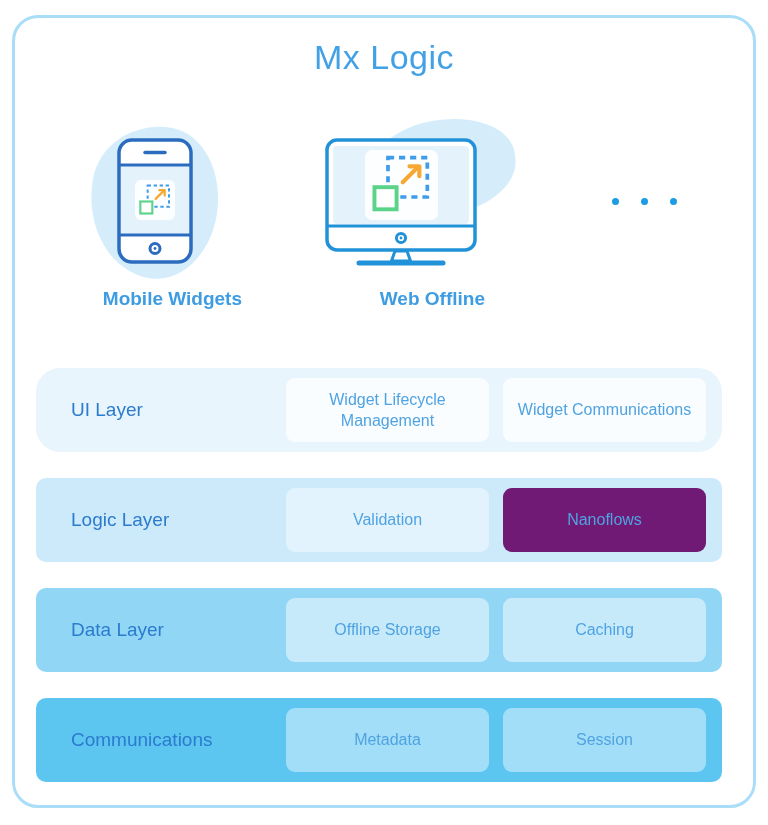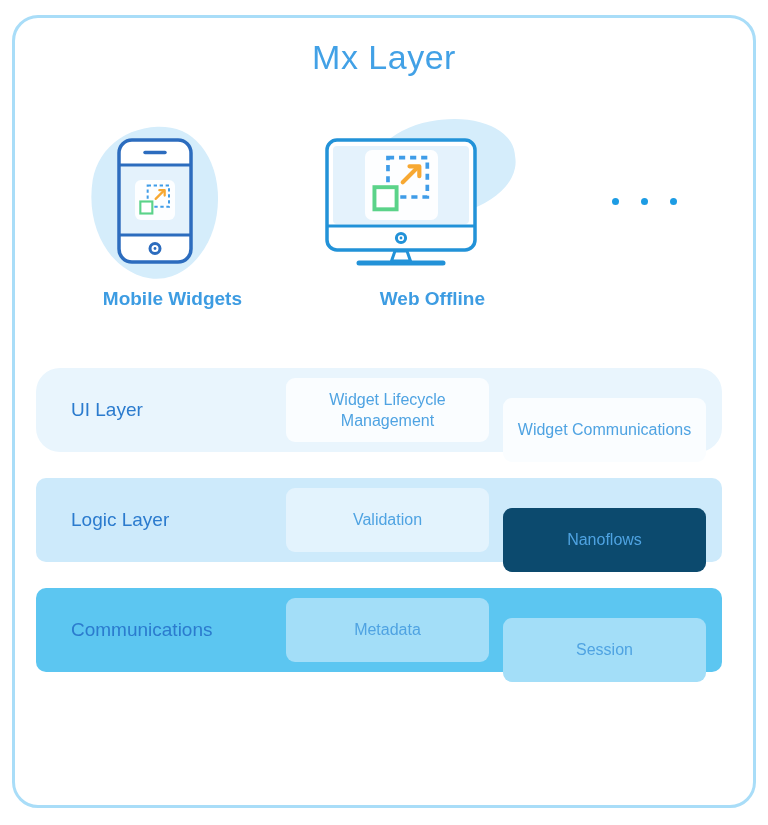--- a/index.html
+++ b/index.html
@@ -66,41 +66,41 @@
     position:absolute;left:35px;top:0;height:84px;display:flex;align-items:center;
     font-size:19px;color:var(--layer-label-text);
   }
   .layer-box{
     position:absolute;top:10px;width:203px;height:64px;border-radius:9px;
     display:flex;align-items:center;justify-content:center;text-align:center;
     box-sizing:border-box;padding:0 12px;
     font-size:16px;line-height:1.32;color:var(--layer-item-text);
   }
   .layer-box.first{left:250px;}
-  .layer-box.second{left:467px;margin-top:20px;}
+  .layer-box.second{left:467px;}
 </style>
 </head>
 <body>
 
 <svg width="0" height="0" style="position:absolute" aria-hidden="true">
   <defs>
     <symbol id="widget-glyph" viewBox="0 0 48 46">
       <rect x="13" y="2" width="32" height="32" fill="none" class="dash-stroke" stroke-width="3" stroke-dasharray="5 4"></rect>
       <path d="M25 22 L37 10" fill="none" class="arrow-stroke" stroke-width="3.4" stroke-linecap="round"></path>
       <path d="M30.5 9 H38.5 V17" fill="none" class="arrow-stroke" stroke-width="3.4" stroke-linecap="round" stroke-linejoin="round"></path>
       <rect x="2" y="26" width="18" height="18" fill="#ffffff" class="green-stroke" stroke-width="3.2"></rect>
     </symbol>
   </defs>
 </svg>
 
 <div class="canvas">
 
   <div class="card"></div>
 
-  <div class="title">Mx Layer</div>
+  <div class="title">Mx Logic</div>
 
   <div class="blob phone-blob"></div>
   <svg class="phone-svg" viewBox="0 0 76 126">
     <rect x="2" y="2" width="72" height="122" rx="13" fill="#ffffff" class="phone-stroke" stroke-width="3.5"></rect>
     <rect x="4" y="27" width="68" height="70" fill="#e4f2fc"></rect>
     <line x1="3" y1="27" x2="73" y2="27" class="phone-stroke" stroke-width="3"></line>
     <line x1="3" y1="97" x2="73" y2="97" class="phone-stroke" stroke-width="3"></line>
     <line x1="28" y1="14.5" x2="48" y2="14.5" class="phone-stroke" stroke-width="3.5" stroke-linecap="round"></line>
     <circle cx="38" cy="110.5" r="5" fill="#ffffff" class="phone-stroke" stroke-width="3"></circle>
     <circle cx="38" cy="110.5" r="1.4" fill="#2c6cbe"></circle>
@@ -139,25 +139,34 @@
     <div class="layer-box second" style="background: rgb(250, 253, 255);">
       <span class="layer-box-text">Widget Communications</span>
     </div>
   </div>
 
   <div class="layer-row" style="background: rgb(205, 234, 251);">
     <div class="layer-label">Logic Layer</div>
     <div class="layer-box first" style="background: rgb(227, 243, 253);">
       <span class="layer-box-text">Validation</span>
     </div>
-    <div class="layer-box second" style="background: #0c4a6e;">
+    <div class="layer-box second" style="background: #701a75;">
       <span class="layer-box-text">Nanoflows</span>
     </div>
   </div>
 
+  <div class="layer-row" style="background: rgb(146, 214, 246);">
+    <div class="layer-label">Data Layer</div>
+    <div class="layer-box first" style="background: rgb(199, 234, 251);">
+      <span class="layer-box-text">Offline Storage</span>
+    </div>
+    <div class="layer-box second" style="background: rgb(199, 234, 251);">
+      <span class="layer-box-text">Caching</span>
+    </div>
+  </div>
 
   <div class="layer-row" style="background: rgb(92, 198, 241);">
     <div class="layer-label">Communications</div>
     <div class="layer-box second" style="background: rgb(163, 222, 248);">
       <span class="layer-box-text">Session</span>
     </div>
     <div class="layer-box first" style="background: rgb(163, 222, 248);">
       <span class="layer-box-text">Metadata</span>
     </div>
   </div>

